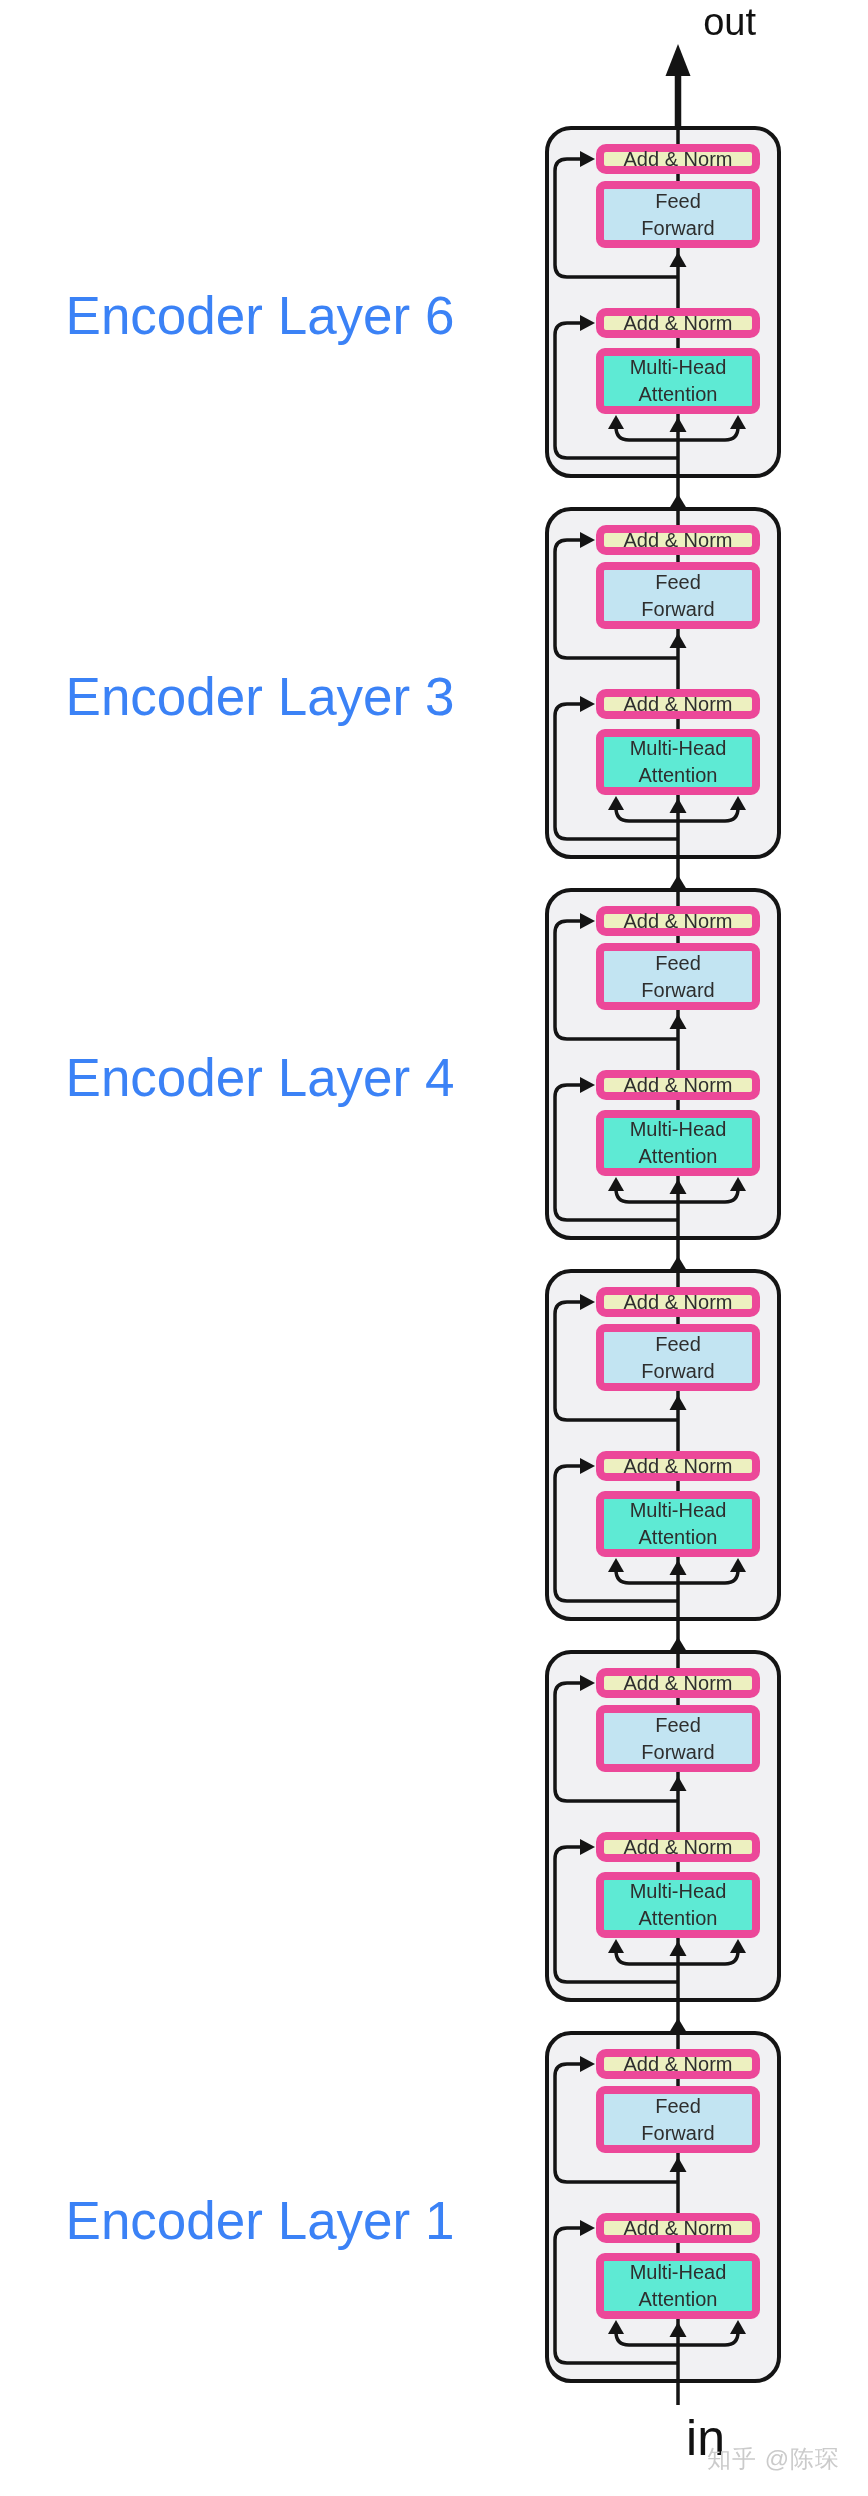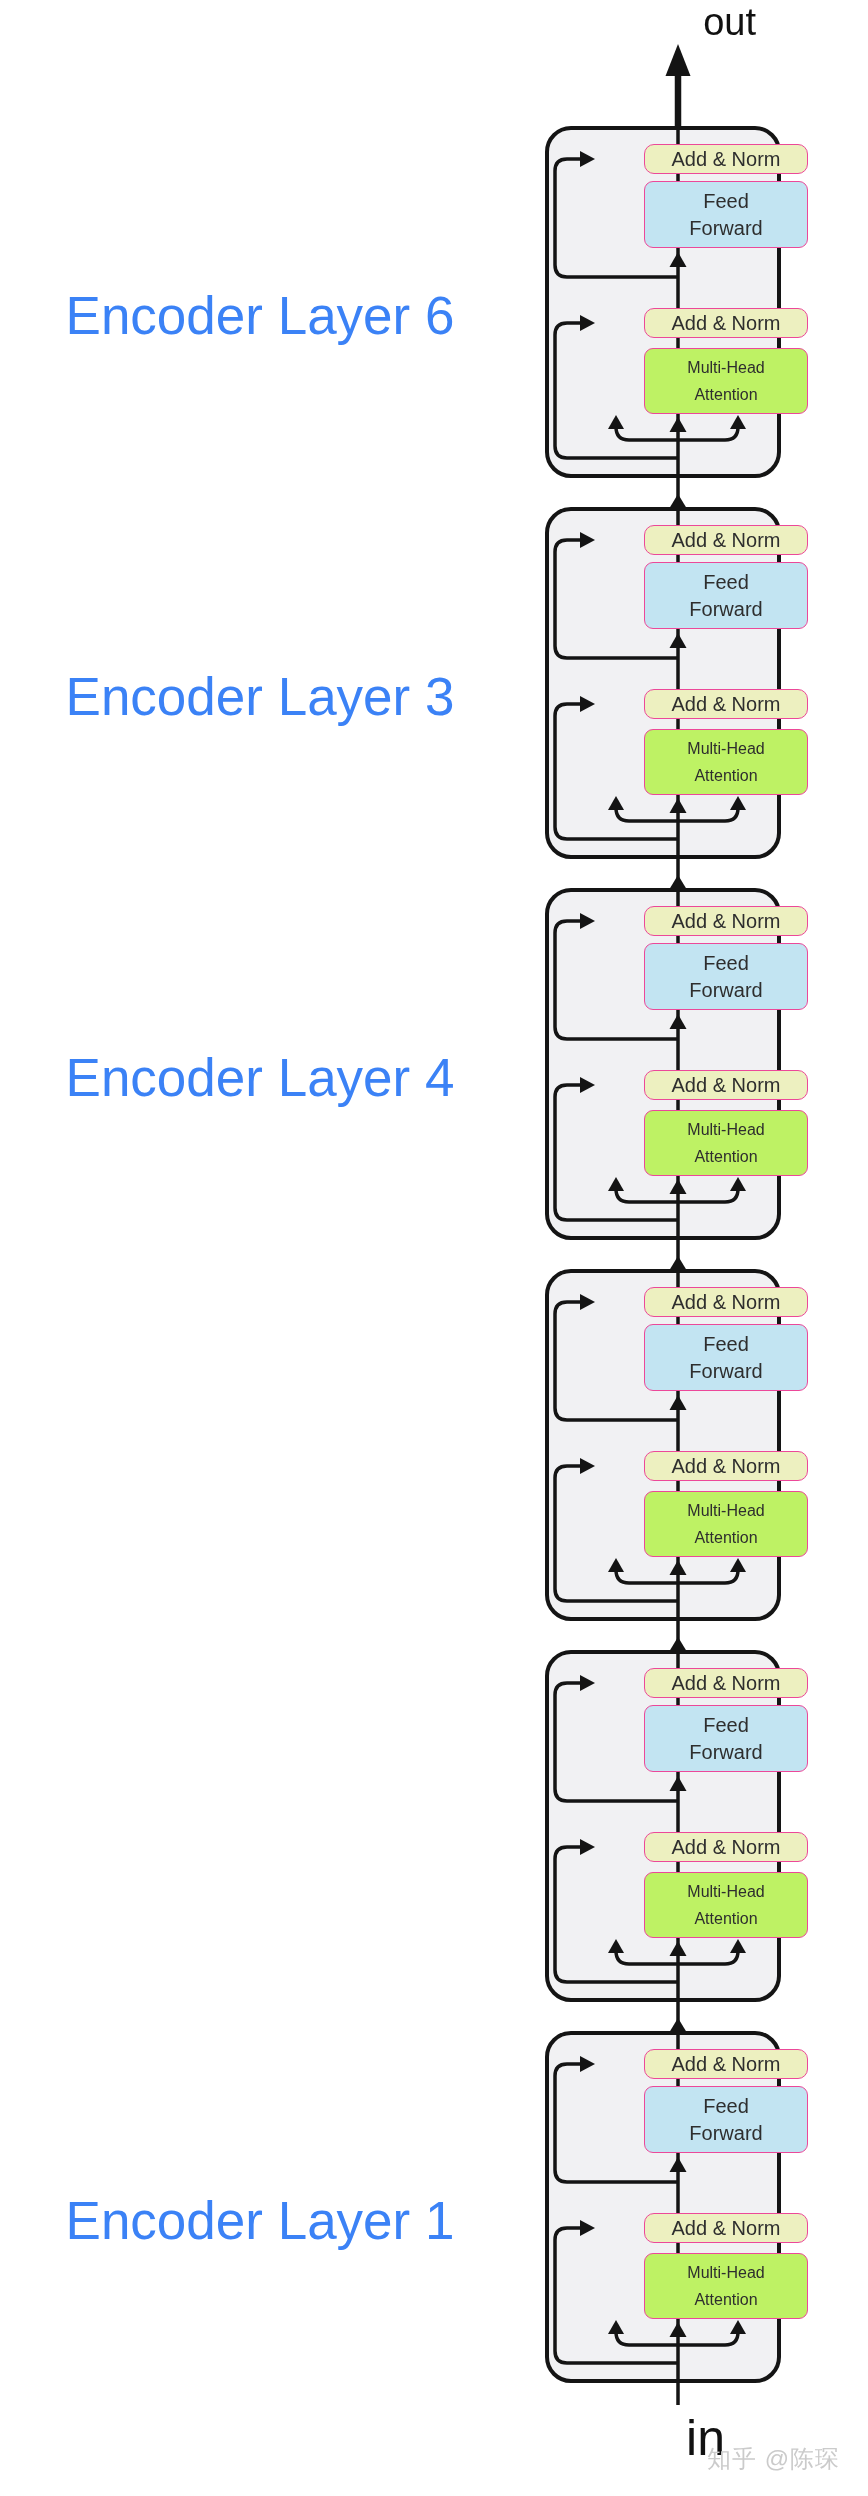--- a/index.html
+++ b/index.html
@@ -11,29 +11,29 @@
   .watermark{position:absolute;left:707px;top:2443px;font-size:24px;color:#cbcbcb;z-index:4;
              letter-spacing:1px;}
   .layer{position:absolute;left:0;width:868px;height:352px;}
   .layer-label{position:absolute;left:0;top:162px;width:520px;text-align:center;
                font-size:53px;line-height:56px;color:#3b82f6;z-index:3;white-space:nowrap;}
   .shell{position:absolute;left:545px;top:0;width:236px;height:352px;box-sizing:border-box;
          background:#f1f1f3;border:4px solid #141414;border-radius:26px;z-index:1;}
   .overlay{position:absolute;left:0;top:0;z-index:2;}
   .box{position:absolute;box-sizing:border-box;z-index:3;display:flex;flex-direction:column;
        align-items:center;justify-content:center;text-align:center;color:#2e2e2e;
-       border:1px solid #ec4899;margin-left:48px;}
+       border:8px solid #ec4899;}
   .add-norm{left:596px;width:164px;height:30px;border-radius:10px;background:#edf0c0;
             font-size:20px;line-height:22px;}
   .an-top{top:18px;}
   .an-bottom{top:182px;}
   .ff{left:596px;top:55px;width:164px;height:67px;border-radius:9px;background:#c2e4f2;
       font-size:20px;line-height:27px;text-align:center;}
-  .mha{left:596px;top:222px;width:164px;height:66px;border-radius:9px;background:#bef264;
-       font-size:16px;line-height:27px;}
+  .mha{left:596px;top:222px;width:164px;height:66px;border-radius:9px;background:#5eead4;
+       font-size:20px;line-height:27px;}
 </style>
 </head>
 <body>
 
 <div class="canvas">
 
   <div class="io-label io-out">out</div>
 
   <svg class="overlay" width="868" height="2496" viewBox="0 0 868 2496">
     <defs>

